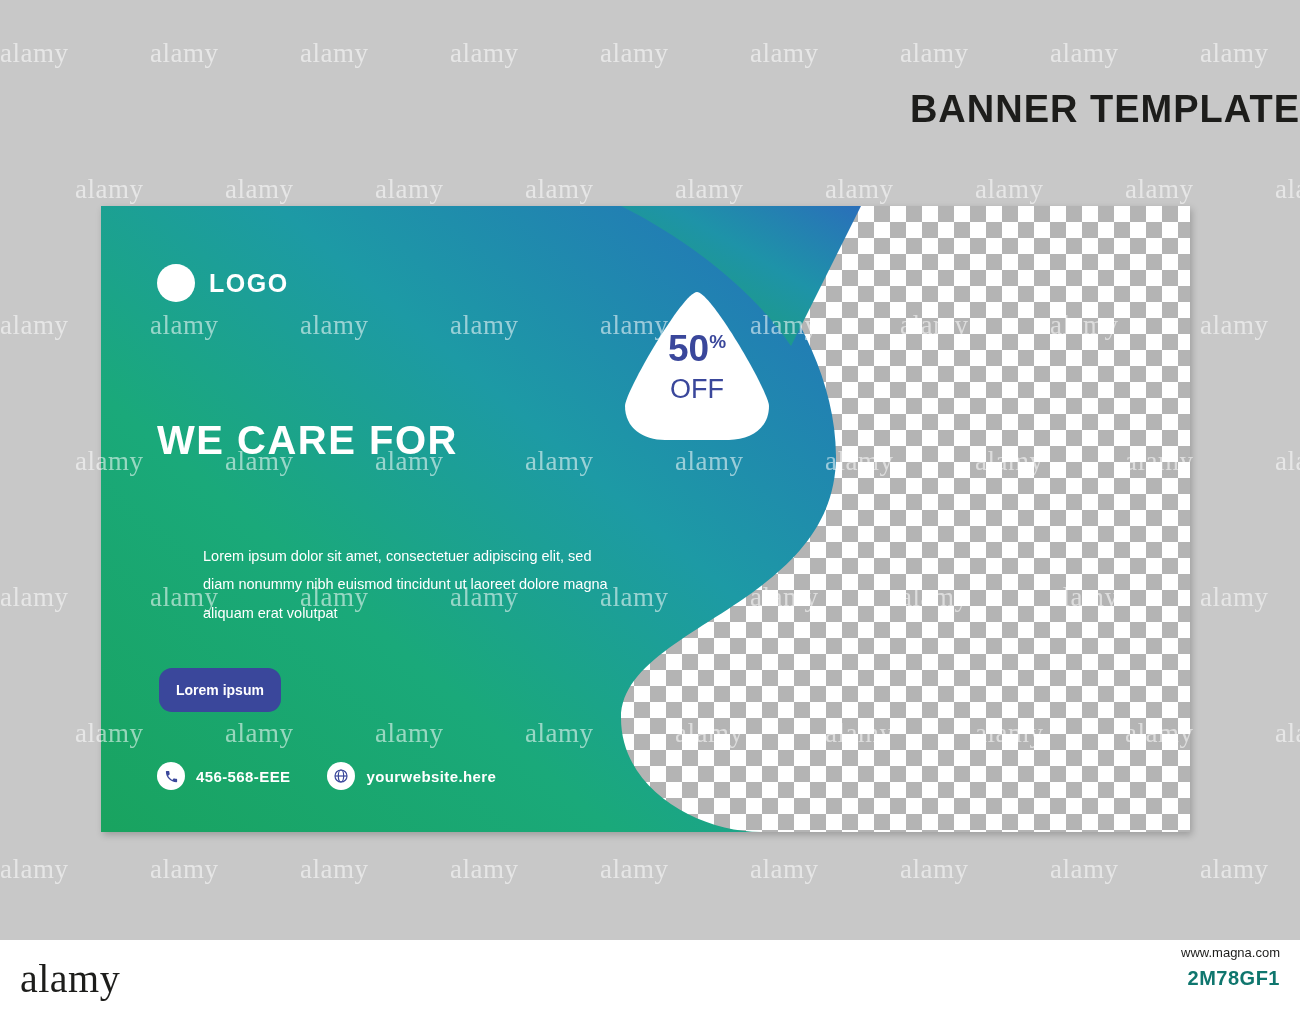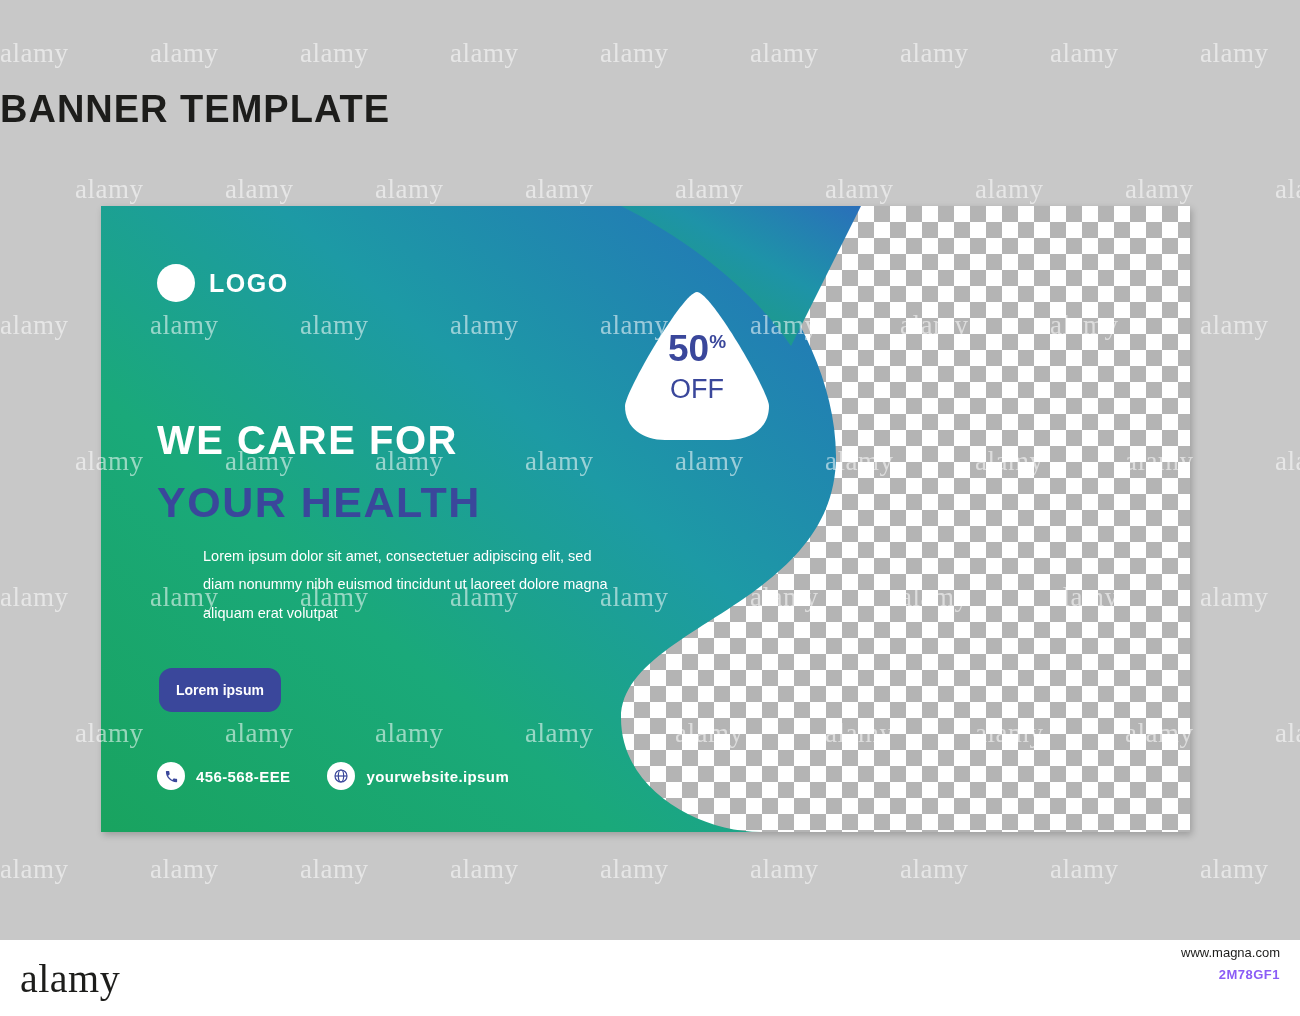--- a/index.html
+++ b/index.html
@@ -33,21 +33,21 @@
     letter-spacing: 0.5px;
     white-space: nowrap;
   }
 
   
   #page-title {
     position: absolute;
     left: 0;
     top: 88px;
     width: 1300px;
-    text-align: left;
+    text-align: right;
     font-size: 38px;
     font-weight: bold;
     letter-spacing: 1px;
     color: #1d1d1b;
     z-index: 10;
   }
 
   
   #banner {
     position: absolute;
@@ -253,23 +253,23 @@
     top: 14px;
     font-family: "Liberation Serif", serif;
     font-size: 40px;
     color: #1d1d1b;
     letter-spacing: 0.5px;
   }
   #image-id {
     position: absolute;
     right: 20px;
     top: 26px;
-    font-size: 13px;
-    font-weight: bold;
-    color: #8b5cf6;
+    font-size: 20px;
+    font-weight: bold;
+    color: #0f766e;
     letter-spacing: 0.5px;
   }
   #alamy-url {
     position: absolute;
     right: 20px;
     top: 4px;
     font-size: 13px;
     color: #1d1d1b;
   }
 </style>
@@ -305,21 +305,20 @@
   </div>
 
   <div class="banner-content">
 
     <div id="logo-row">
       <div id="logo-mark"></div>
       <div id="logo-text">LOGO</div>
     </div>
 
     <div id="headline-1">WE CARE FOR</div>
-    <div id="headline-2">YOUR HEALTH</div>
 
     <div id="body-copy">Lorem ipsum dolor sit amet, consectetuer adipiscing elit, sed diam nonummy nibh euismod tincidunt ut laoreet dolore magna aliquam erat volutpat</div>
 
     <button id="cta-button">Lorem ipsum</button>
 
     <div id="contact-row">
       <div class="contact-item">
         <span class="contact-icon">
           <svg width="15" height="15" viewBox="0 0 24 24" fill="#3a479b">
             <path d="M6.6 10.8c1.4 2.8 3.8 5.1 6.6 6.6l2.2-2.2c.3-.3.7-.4 1-.2 1.2.4 2.4.6 3.6.6.6 0 1 .4 1 1V20c0 .6-.4 1-1 1C10.6 21 3 13.4 3 4c0-.6.4-1 1-1h3.5c.6 0 1 .4 1 1 0 1.3.2 2.5.6 3.6.1.3 0 .7-.2 1l-2.3 2.2z"></path>
@@ -329,21 +328,21 @@
       </div>
       <div class="contact-gap"></div>
       <div class="contact-item">
         <span class="contact-icon">
           <svg width="16" height="16" viewBox="0 0 24 24" fill="none" stroke="#3a479b" stroke-width="1.8">
             <circle cx="12" cy="12" r="9"></circle>
             <ellipse cx="12" cy="12" rx="4" ry="9"></ellipse>
             <line x1="3" y1="12" x2="21" y2="12"></line>
           </svg>
         </span>
-        <span class="contact-text">yourwebsite.ipsum</span>
+        <span class="contact-text">yourwebsite.here</span>
       </div>
     </div>
 
     <div id="discount-badge">
       <svg class="badge-shape" viewBox="0 0 156 156">
         <path d="M78 4 C92 4 150 104 150 118 C150 140 132 152 110 152 L46 152 C24 152 6 140 6 118 C6 104 64 4 78 4 Z" fill="#ffffff"></path>
       </svg>
       <div id="discount-percent">
         <span>50</span><sup>%</sup>
       </div>

